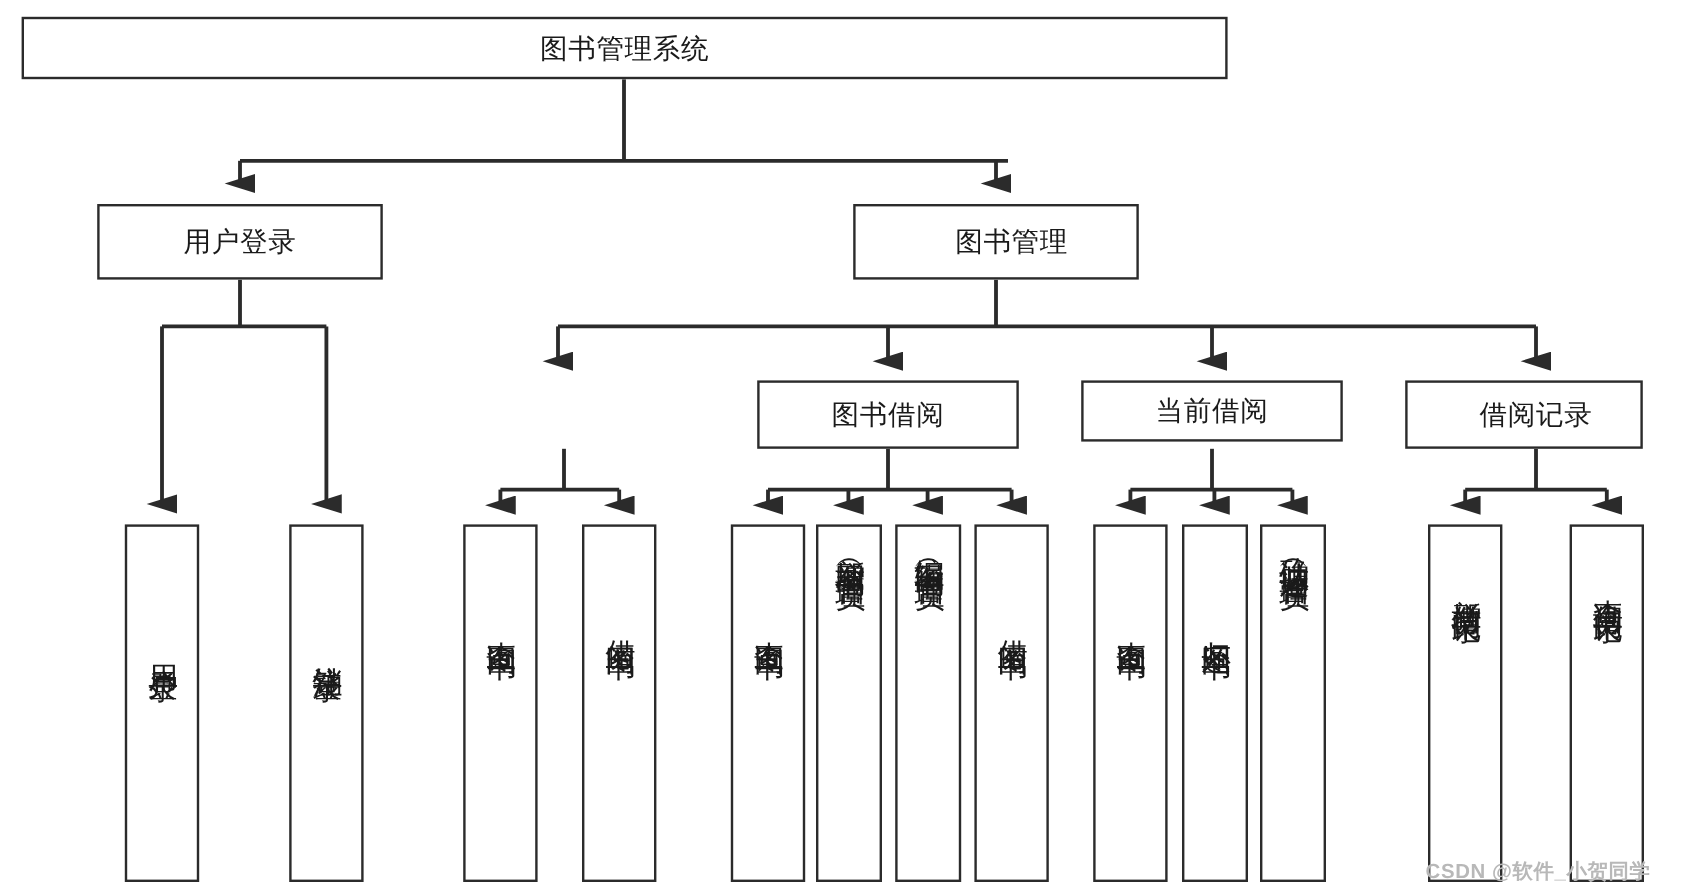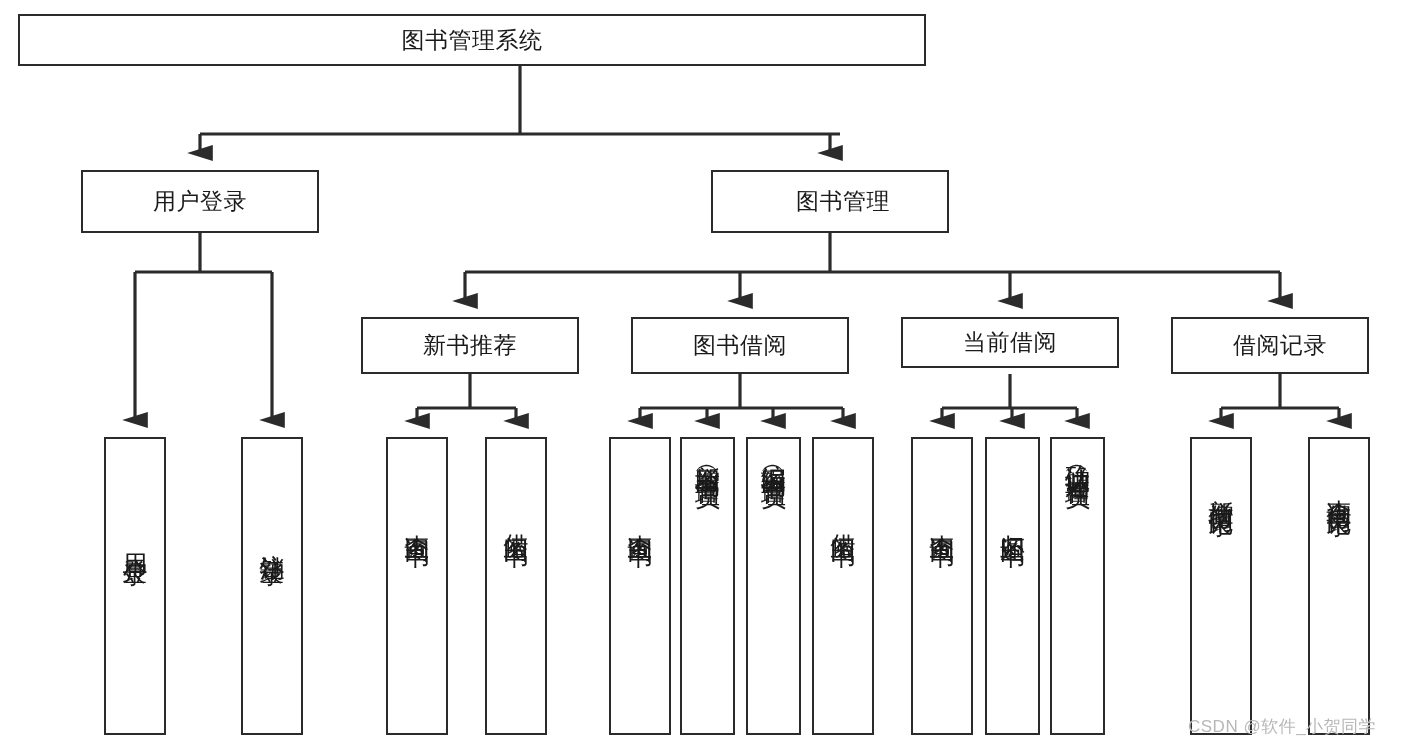--- a/index.html
+++ b/index.html
@@ -57,20 +57,21 @@
     letter-spacing: 3px;
     line-height: 1;
     text-align: left;
   }
   .watermark {
     position: absolute;
     color: #b8b8b8;
     font-size: 17px;
     white-space: nowrap;
     letter-spacing: 0.5px;
+    font-weight: bold;
   }
 </style>
 </head>
 <body>
 
 <div id="diagram-root">
 
   <svg class="edges" viewBox="0 0 1405 747" xmlns="http://www.w3.org/2000/svg">
     <defs>
       <marker id="arrow" markerWidth="10" markerHeight="10" refX="2.2" refY="4" orient="auto" markerUnits="strokeWidth">
@@ -115,34 +116,31 @@
       <path d="M1012,408 L1012,420" marker-end="url(#arrow)"></path>
       <path d="M1077,408 L1077,420" marker-end="url(#arrow)"></path>
 
       <path d="M1280,374 L1280,408"></path>
       <path d="M1221,408 L1339,408"></path>
       <path d="M1221,408 L1221,420" marker-end="url(#arrow)"></path>
       <path d="M1339,408 L1339,420" marker-end="url(#arrow)"></path>
     </g>
   </svg>
 
-  <div class="node horiz" style="left:18px; top:14px; width:908px; height:52px;">
+  <div class="node horiz" style="left:18px; top:14px; width:1005px; height:52px;">
     <span class="node-label">图书管理系统</span>
   </div>
 
   <div class="node horiz" style="left:81px; top:170px; width:238px; height:63px;">
     <span class="node-label">用户登录</span>
   </div>
   <div class="node horiz" style="left:711px; top:170px; width:238px; height:63px;padding-left:26px;">
     <span class="node-label">图书管理</span>
   </div>
 
-  <div class="node horiz" style="left:361px; top:317px; width:218px; height:57px;">
-    <span class="node-label">新书推荐</span>
-  </div>
   <div class="node horiz" style="left:631px; top:317px; width:218px; height:57px;">
     <span class="node-label">图书借阅</span>
   </div>
   <div class="node horiz" style="left:901px; top:317px; width:218px; height:51px;">
     <span class="node-label">当前借阅</span>
   </div>
   <div class="node horiz" style="left:1171px; top:317px; width:198px; height:57px;padding-left:20px;">
     <span class="node-label">借阅记录</span>
   </div>
 

